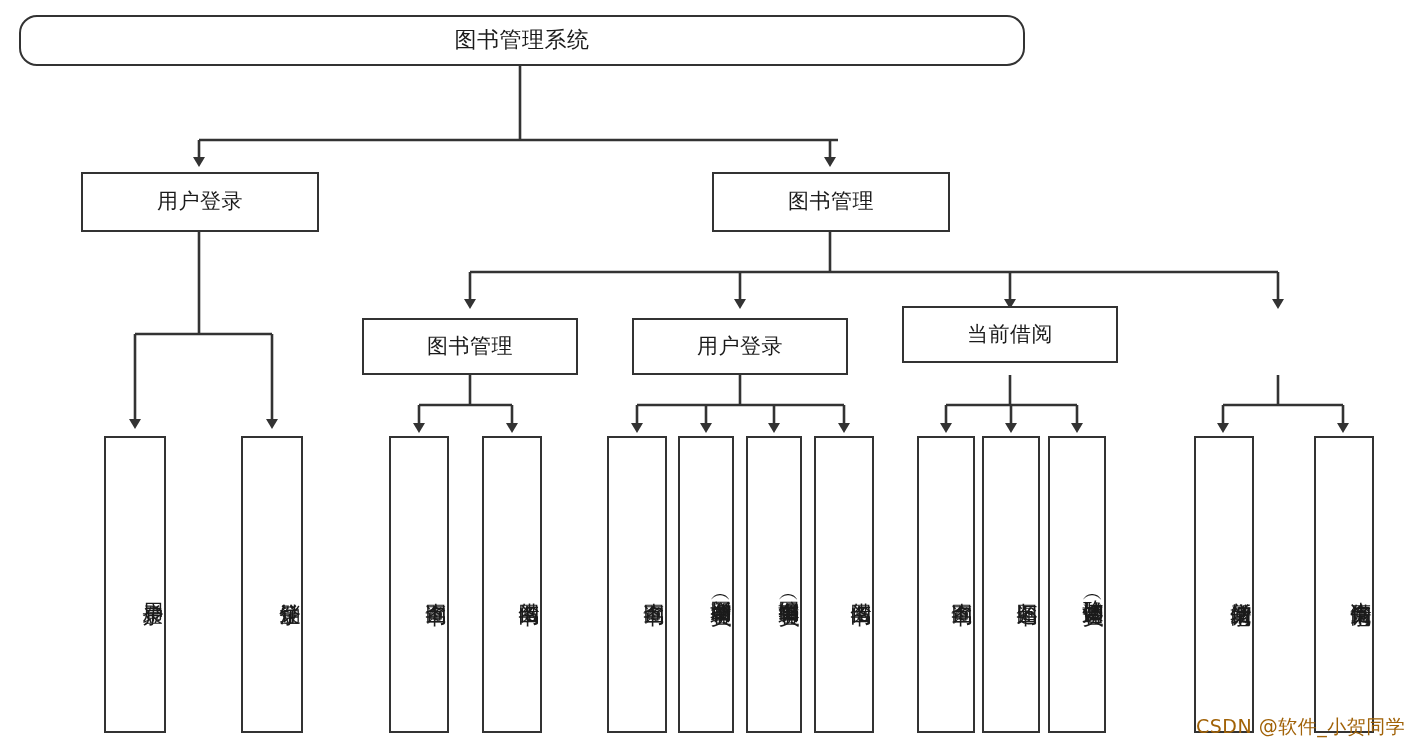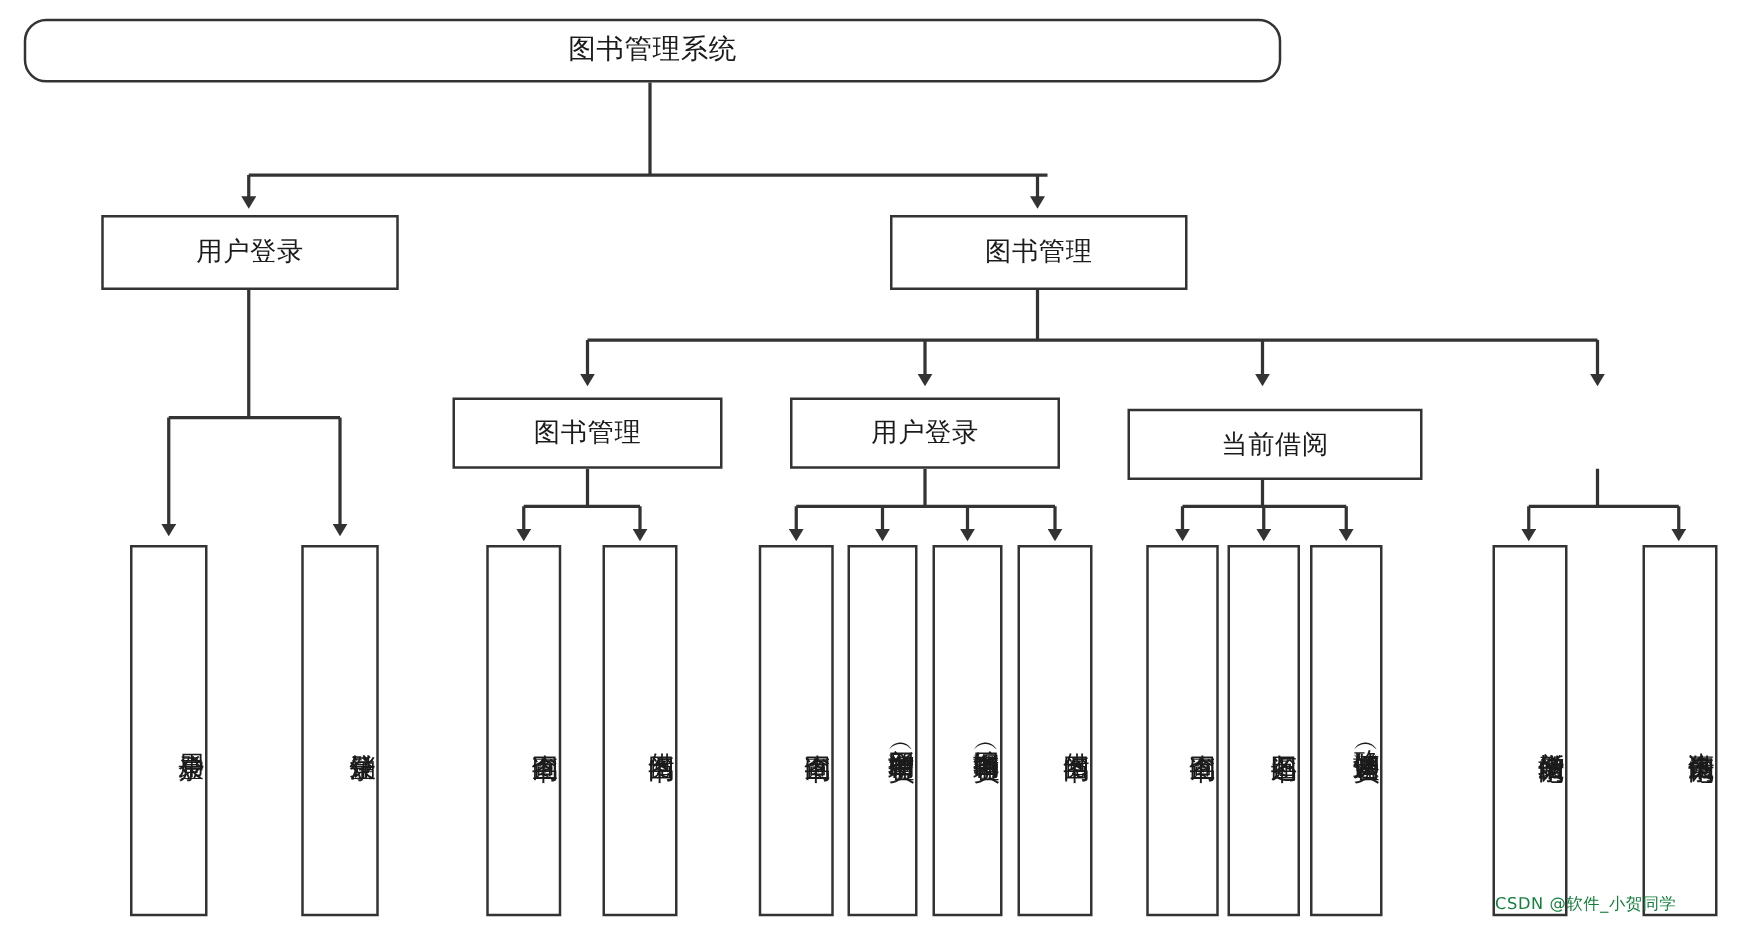--- a/index.html
+++ b/index.html
@@ -57,22 +57,22 @@
     justify-content: center;
     padding-top: 6px;
   }
   .node.vert .vlabel {
     writing-mode: vertical-rl;
     text-orientation: upright;
     display: block;
   }
   .watermark {
     position: absolute;
-    font-size: 13px;
-    color: #15803d;
+    font-size: 19px;
+    color: #a16207;
     letter-spacing: 0.5px;
     white-space: nowrap;
     z-index: 3;
     font-family: "DejaVu Sans", "Liberation Sans", sans-serif;
   }
 </style>
 </head>
 <body>
 
 <div id="canvas">
@@ -137,21 +137,21 @@
   <div class="node horiz" style="left:712px; top:172px; width:238px; height:60px;">
     <span>图书管理</span>
   </div>
 
   <div class="node horiz" style="left:362px; top:318px; width:216px; height:57px;">
     <span>图书管理</span>
   </div>
   <div class="node horiz" style="left:632px; top:318px; width:216px; height:57px;">
     <span>用户登录</span>
   </div>
-  <div class="node horiz" style="left:902px; top:327px; width:236px; height:57px;">
+  <div class="node horiz" style="left:902px; top:306px; width:216px; height:57px;">
     <span>当前借阅</span>
   </div>
 
   <div class="node vert" style="left:104px; top:436px; width:62px; height:297px;">
     <span class="vlabel">用户登录</span>
   </div>
   <div class="node vert" style="left:241px; top:436px; width:62px; height:297px;">
     <span class="vlabel">注销登录</span>
   </div>
 

